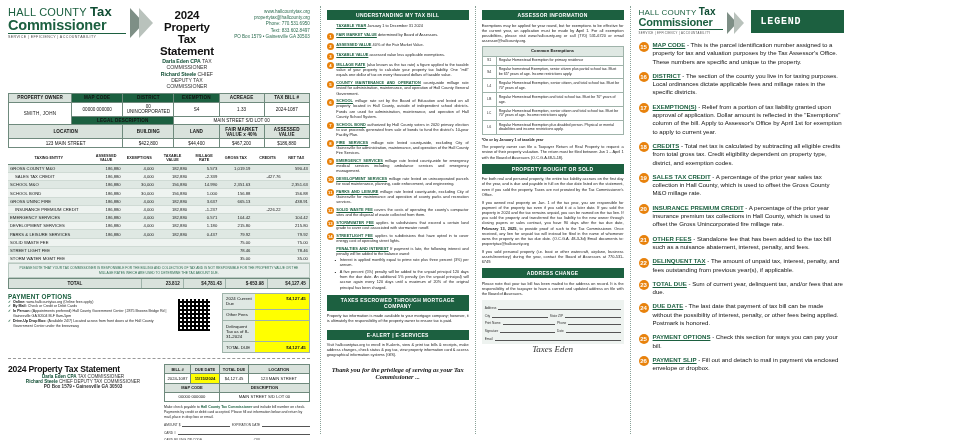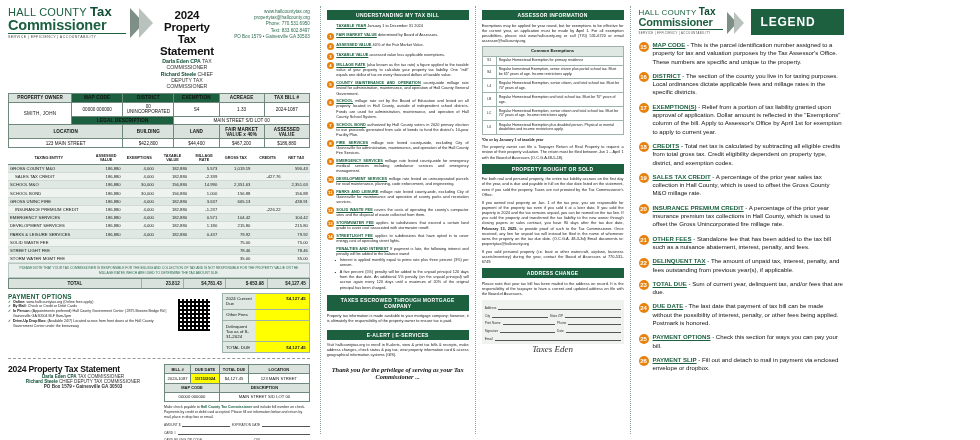--- a/index.html
+++ b/index.html
@@ -101,21 +101,21 @@
   table.exmp td.code { width:14px; text-align:center; color:#333;}
   table.exmp td.hd { background:#dfe8e3; text-align:center; font-weight:bold; font-size:4.2px; color:#111;}
   .note-star { font-size:3.7px; font-weight:bold; margin-top:3px;}
   .formbox { background:#eef3f0; padding:3px; margin-top:3px; }
   .thanks { font-family:"Liberation Serif", serif; font-style:italic; font-weight:bold; font-size:6.4px; text-align:center; color:#111; margin-top:8px;}
   .sig { font-family:"Liberation Serif", serif; font-style:italic; font-size:9px; color:#333; text-align:center;}
 
   
   .col-legend { width: 266px; padding: 8px 8px 4px 6px; }
   .leg-head { display:flex; align-items:center; gap:4px;}
-  .leg-badge { background:#1c6040; color:#fff; font-size:12px; font-weight:bold; letter-spacing:.8px; padding:6px 10px; flex:1;}
+  .leg-badge { background:#1c6040; color:#fff; font-size:10px; font-weight:bold; letter-spacing:.8px; padding:6px 10px; flex:1;font-family:Liberation Mono, monospace;}
   .leg-item { display:flex; gap:4px; margin-top:6px;}
   .leg-circ { flex:0 0 10px; width:10px; height:10px; border-radius:50%; background:#e8820c; color:#fff;
               font-size:6px; font-weight:bold; display:flex; align-items:center; justify-content:center; margin-top:.5px;}
   .leg-txt { font-size:6.1px; line-height:8.3px; color:#111; flex:1;}
   .leg-term { font-weight:bold; color:#1c6040; text-decoration:underline;}
   .vdiv { width:0; border-left: .6px dotted #8aa298; margin: 6px 2px; }
 </style>
 </head>
 <body>
 

